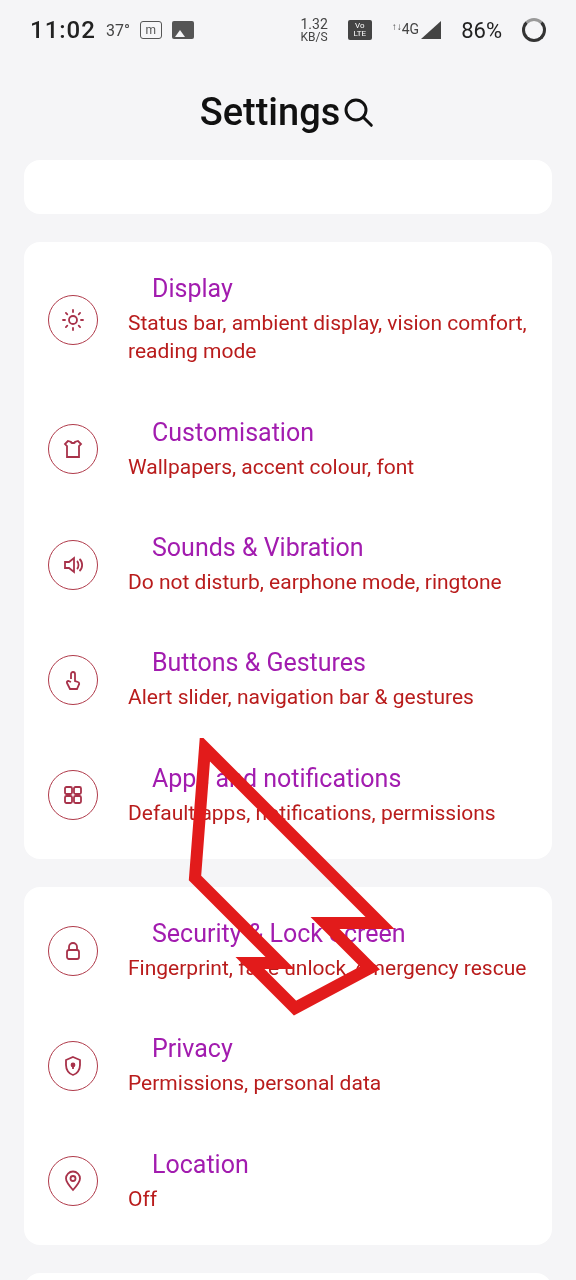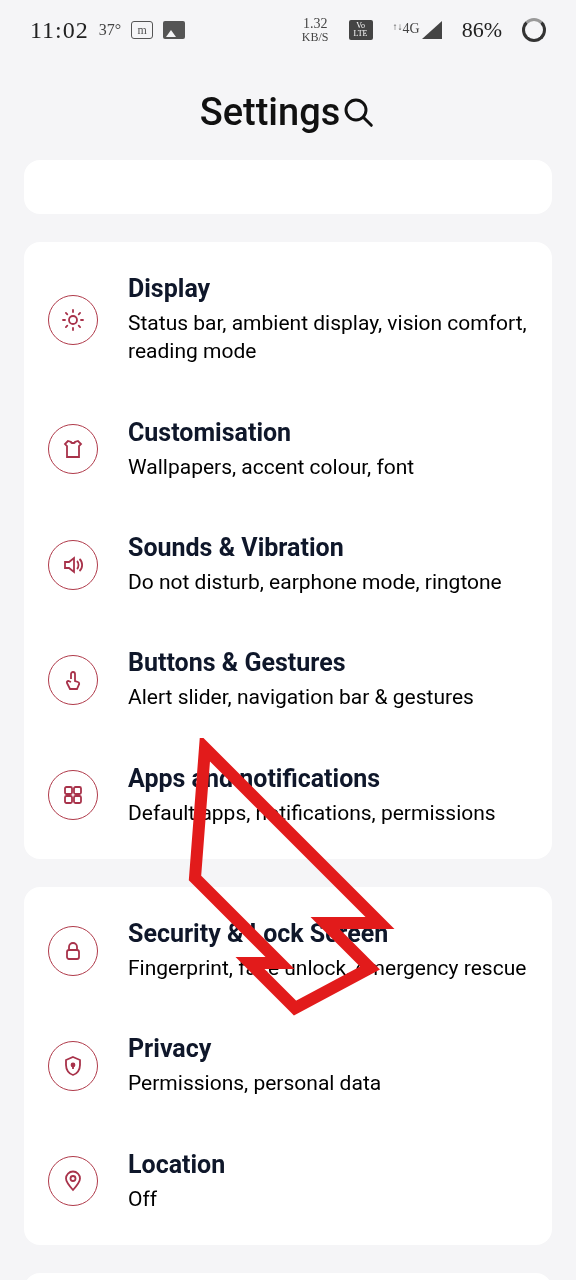--- a/index.html
+++ b/index.html
@@ -14,21 +14,20 @@
 
   
   .status-bar {
     height: 60px;
     display: flex;
     align-items: center;
     justify-content: space-between;
     padding: 4px 30px;
     font-size: 22px;
     color: #444;
-    font-family: Liberation Serif, serif;
   }
   .status-left { display: flex; align-items: center; gap: 10px; }
   .status-right { display: flex; align-items: center; gap: 20px; }
   .clock { font-weight: 500; letter-spacing: 1px; font-size: 24px; color:#222; }
   .temp { font-size: 16px; color:#444; }
   .sq-icon {
     width: 22px; height: 18px; border: 1.5px solid #555; border-radius: 3px;
     display: inline-flex; align-items: center; justify-content: center;
     font-size: 12px; color:#555;
   }
@@ -92,22 +91,22 @@
   }
   .icon-circle {
     width: 50px; height: 50px; min-width:50px;
     border: 1.5px solid #b03a4a;
     border-radius: 50%;
     display: flex; align-items: center; justify-content: center;
     color: #a8324a;
   }
   .icon-circle svg { width: 24px; height: 24px; stroke:#a8324a; fill:none; stroke-width:1.8;}
   .row-text { flex:1; }
-  .row-title { font-size: 25px; font-weight:700; color:#0f172a; margin-bottom:6px;}
-  .row-sub { font-size: 21px; color:#000000; line-height:1.35;}
+  .row-title { font-size: 25px; font-weight:400; color:#a21caf; margin-bottom:6px;margin-left:24px;}
+  .row-sub { font-size: 21px; color:#b91c1c; line-height:1.35;}
 
   .card.bottom-cut{ padding-bottom:0; }
   .card.bottom-cut .row:last-child{ padding-bottom:0; }
 
   
   .arrow-overlay{
     position:absolute; left:175px; top:738px; pointer-events:none;
   }
 </style>
 </head>

